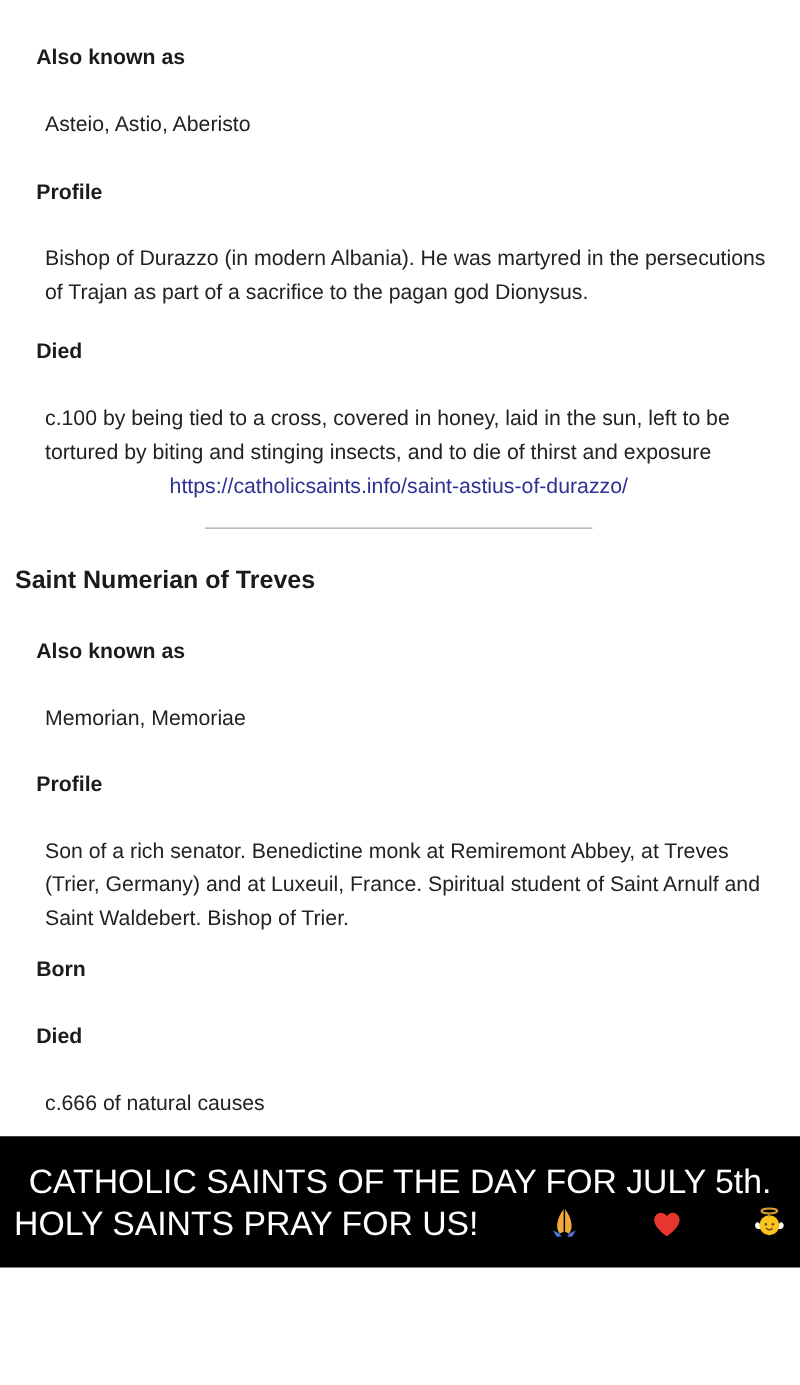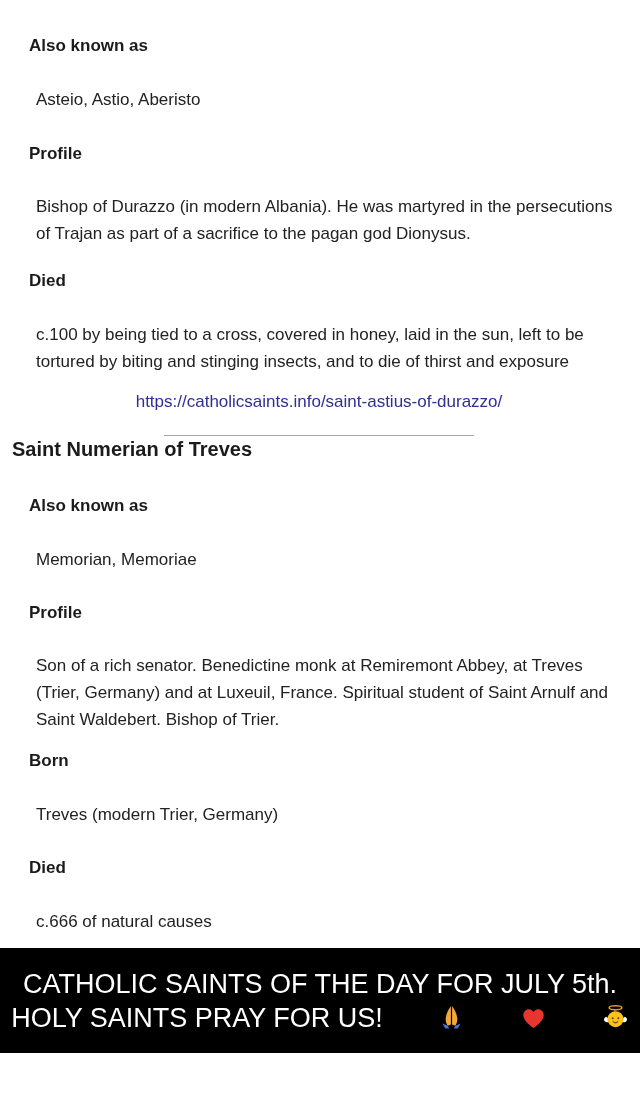--- a/index.html
+++ b/index.html
@@ -28,26 +28,26 @@
     margin: 17px;
     color: #1b1b1b;
   }
   .body-text {
     font-size: 17px;
     line-height: 27px;
     margin: 0;
     padding-left: 24px;
     color: #222222;
   }
-  .mt13 { margin-top: 13px; }
+  .mt13 { }
   .mt14 { margin-top: 14px; }
   .mt20 { margin-top: 20px; }
   .mt26 { margin-top: 26px; }
   .mt27 { margin-top: 27px; }
-  .mt28 { }
+  .mt28 { margin-top: 28px; }
   .mt29 { margin-top: 29px; }
   .link-row {
     text-align: center;
     font-size: 17px;
     line-height: 27px;
   }
   .link-row a {
     color: #2e3192;
     text-decoration: none;
   }
@@ -107,21 +107,20 @@
 
   <h1 class="saint-name mt28">Saint Numerian of Treves</h1>
 
   <h2 class="section-heading mt29">Also known as</h2>
   <p class="body-text mt27">Memorian, Memoriae</p>
 
   <h2 class="section-heading mt26">Profile</h2>
   <p class="body-text mt26">Son of a rich senator. Benedictine monk at Remiremont Abbey, at Treves (Trier, Germany) and at Luxeuil, France. Spiritual student of Saint Arnulf and Saint Waldebert. Bishop of Trier.</p>
 
   <h2 class="section-heading mt14">Born</h2>
-  <p class="body-text mt27">Treves (modern Trier, Germany)</p>
 
   <h2 class="section-heading mt26">Died</h2>
   <p class="body-text mt27">c.666 of natural causes</p>
 
 </div>
 
 <div class="footer">
   <div class="footer-line">CATHOLIC SAINTS OF THE DAY FOR JULY 5th.</div>
   <div class="footer-line footer-line2">
     <span>HOLY SAINTS PRAY FOR US!</span>

